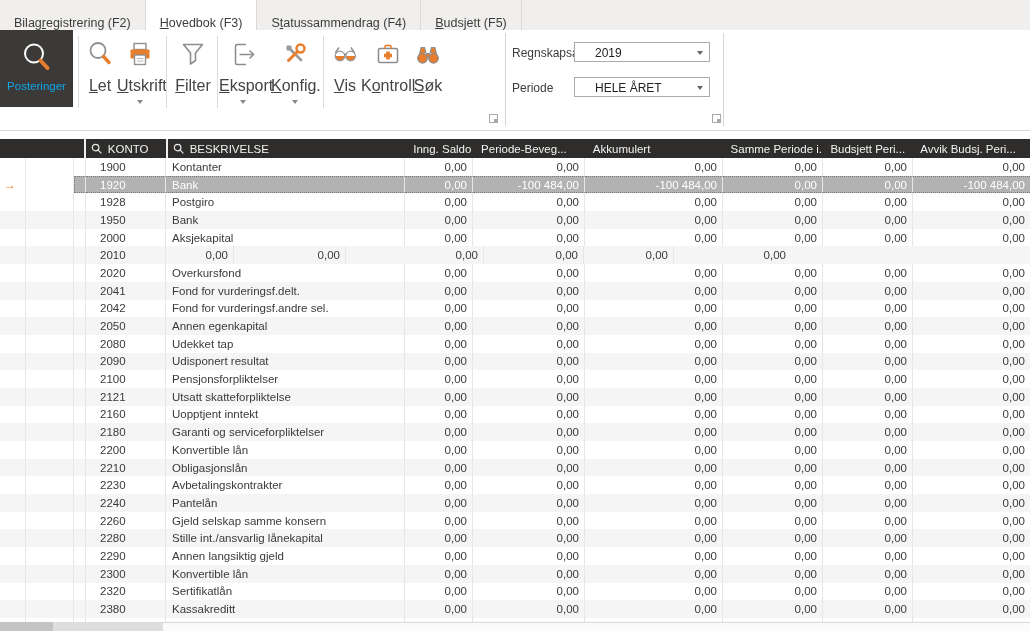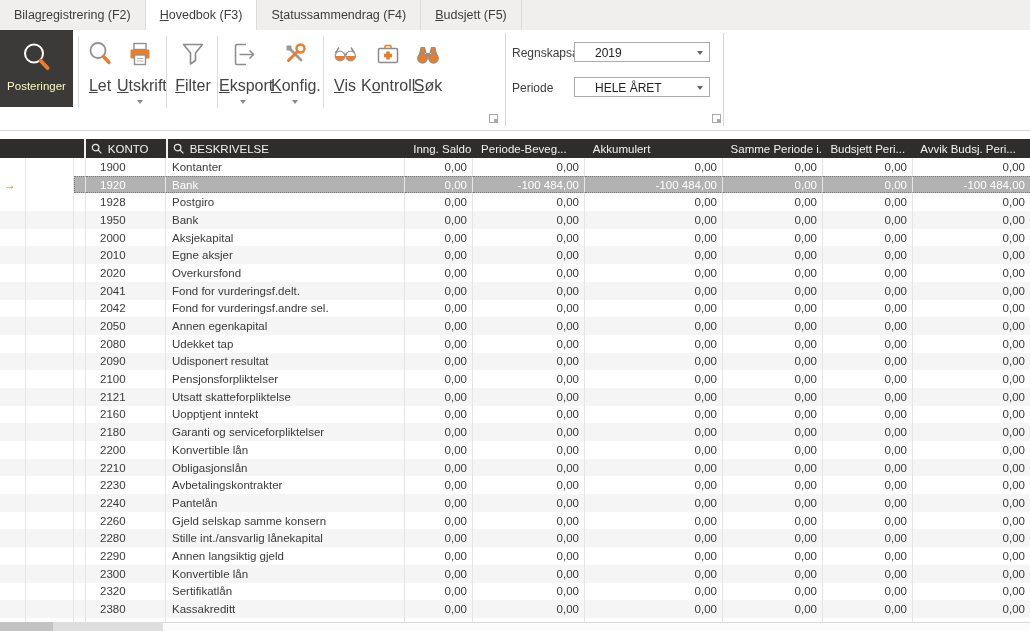--- a/index.html
+++ b/index.html
@@ -1,26 +1,26 @@
 <!DOCTYPE html>
 <html><head>
 <meta charset="utf-8">
 <style>
   html,body{margin:0;padding:0;width:1030px;height:631px;overflow:hidden;
     font-family:"Liberation Sans","DejaVu Sans",sans-serif;background:#fff;position:relative;}
   
   .tabbar{position:absolute;top:0;left:0;width:1030px;height:30px;background:#f0efed;display:flex;}
-  .tab{padding:0 14px;line-height:30px;font-size:12.5px;color:#3c3c3c;background:#f0efed;
+  .tab{padding:8px 14px;line-height:30px;font-size:12.5px;color:#3c3c3c;background:#f0efed;
     border-right:1px solid #dcdad8;white-space:nowrap;}
   .tab.active{background:#fff;}
   u{text-decoration:underline;}
   
   .ribbon{position:absolute;top:30px;left:0;width:1030px;height:100px;background:#fff;
     border-bottom:1px solid #d8d8d8;}
-  .bigbtn{position:absolute;left:0;top:0;width:73px;height:77px;background:#3b3a38;color:#fef9c3;
+  .bigbtn{position:absolute;left:0;top:0;width:73px;height:77px;background:#3b3a38;color:#0ea5e9;
     text-align:center;cursor:default;}
   .bigbtn .icon{height:44px;display:flex;align-items:flex-end;justify-content:center;}
   .bigbtn .lbl{font-size:11.5px;margin-top:6px;}
   .btn{position:absolute;top:6px;height:84px;text-align:center;color:#444;font-size:16px;cursor:default;}
   .btn .icon{height:36px;display:flex;align-items:center;justify-content:center;}
   .btn .lbl{margin-top:5px;white-space:nowrap;}
   .drop{width:0;height:0;border-left:3.5px solid transparent;border-right:3.5px solid transparent;
     border-top:4px solid #8a8a8a;margin:5px auto 0;}
   .b-let{left:82px;width:36px}.b-utskrift{left:117px;width:46px}.b-filter{left:170px;width:46px}
   .b-eksport{left:219px;width:48px}.b-konfig{left:271px;width:48px}.b-vis{left:327px;width:36px}
@@ -312,21 +312,20 @@
     <div class="cell num n5 selp">0,00</div>
     <div class="cell num n6 selp">0,00</div>
   </div>
       <div class="row">
     <div class="cell g1">
           <span class="arrow"></span>
         </div>
     <div class="cell g2"></div>
     <div class="cell g3 selp"></div>
     <div class="cell konto selp">2010</div>
-    <div class="cell besk selp">Egne aksjer</div>
     <div class="cell num n1 selp">0,00</div>
     <div class="cell num n2 selp">0,00</div>
     <div class="cell num n3 selp">0,00</div>
     <div class="cell num n4 selp">0,00</div>
     <div class="cell num n5 selp">0,00</div>
     <div class="cell num n6 selp">0,00</div>
   </div>
       <div class="row">
     <div class="cell g1">
           <span class="arrow"></span>

